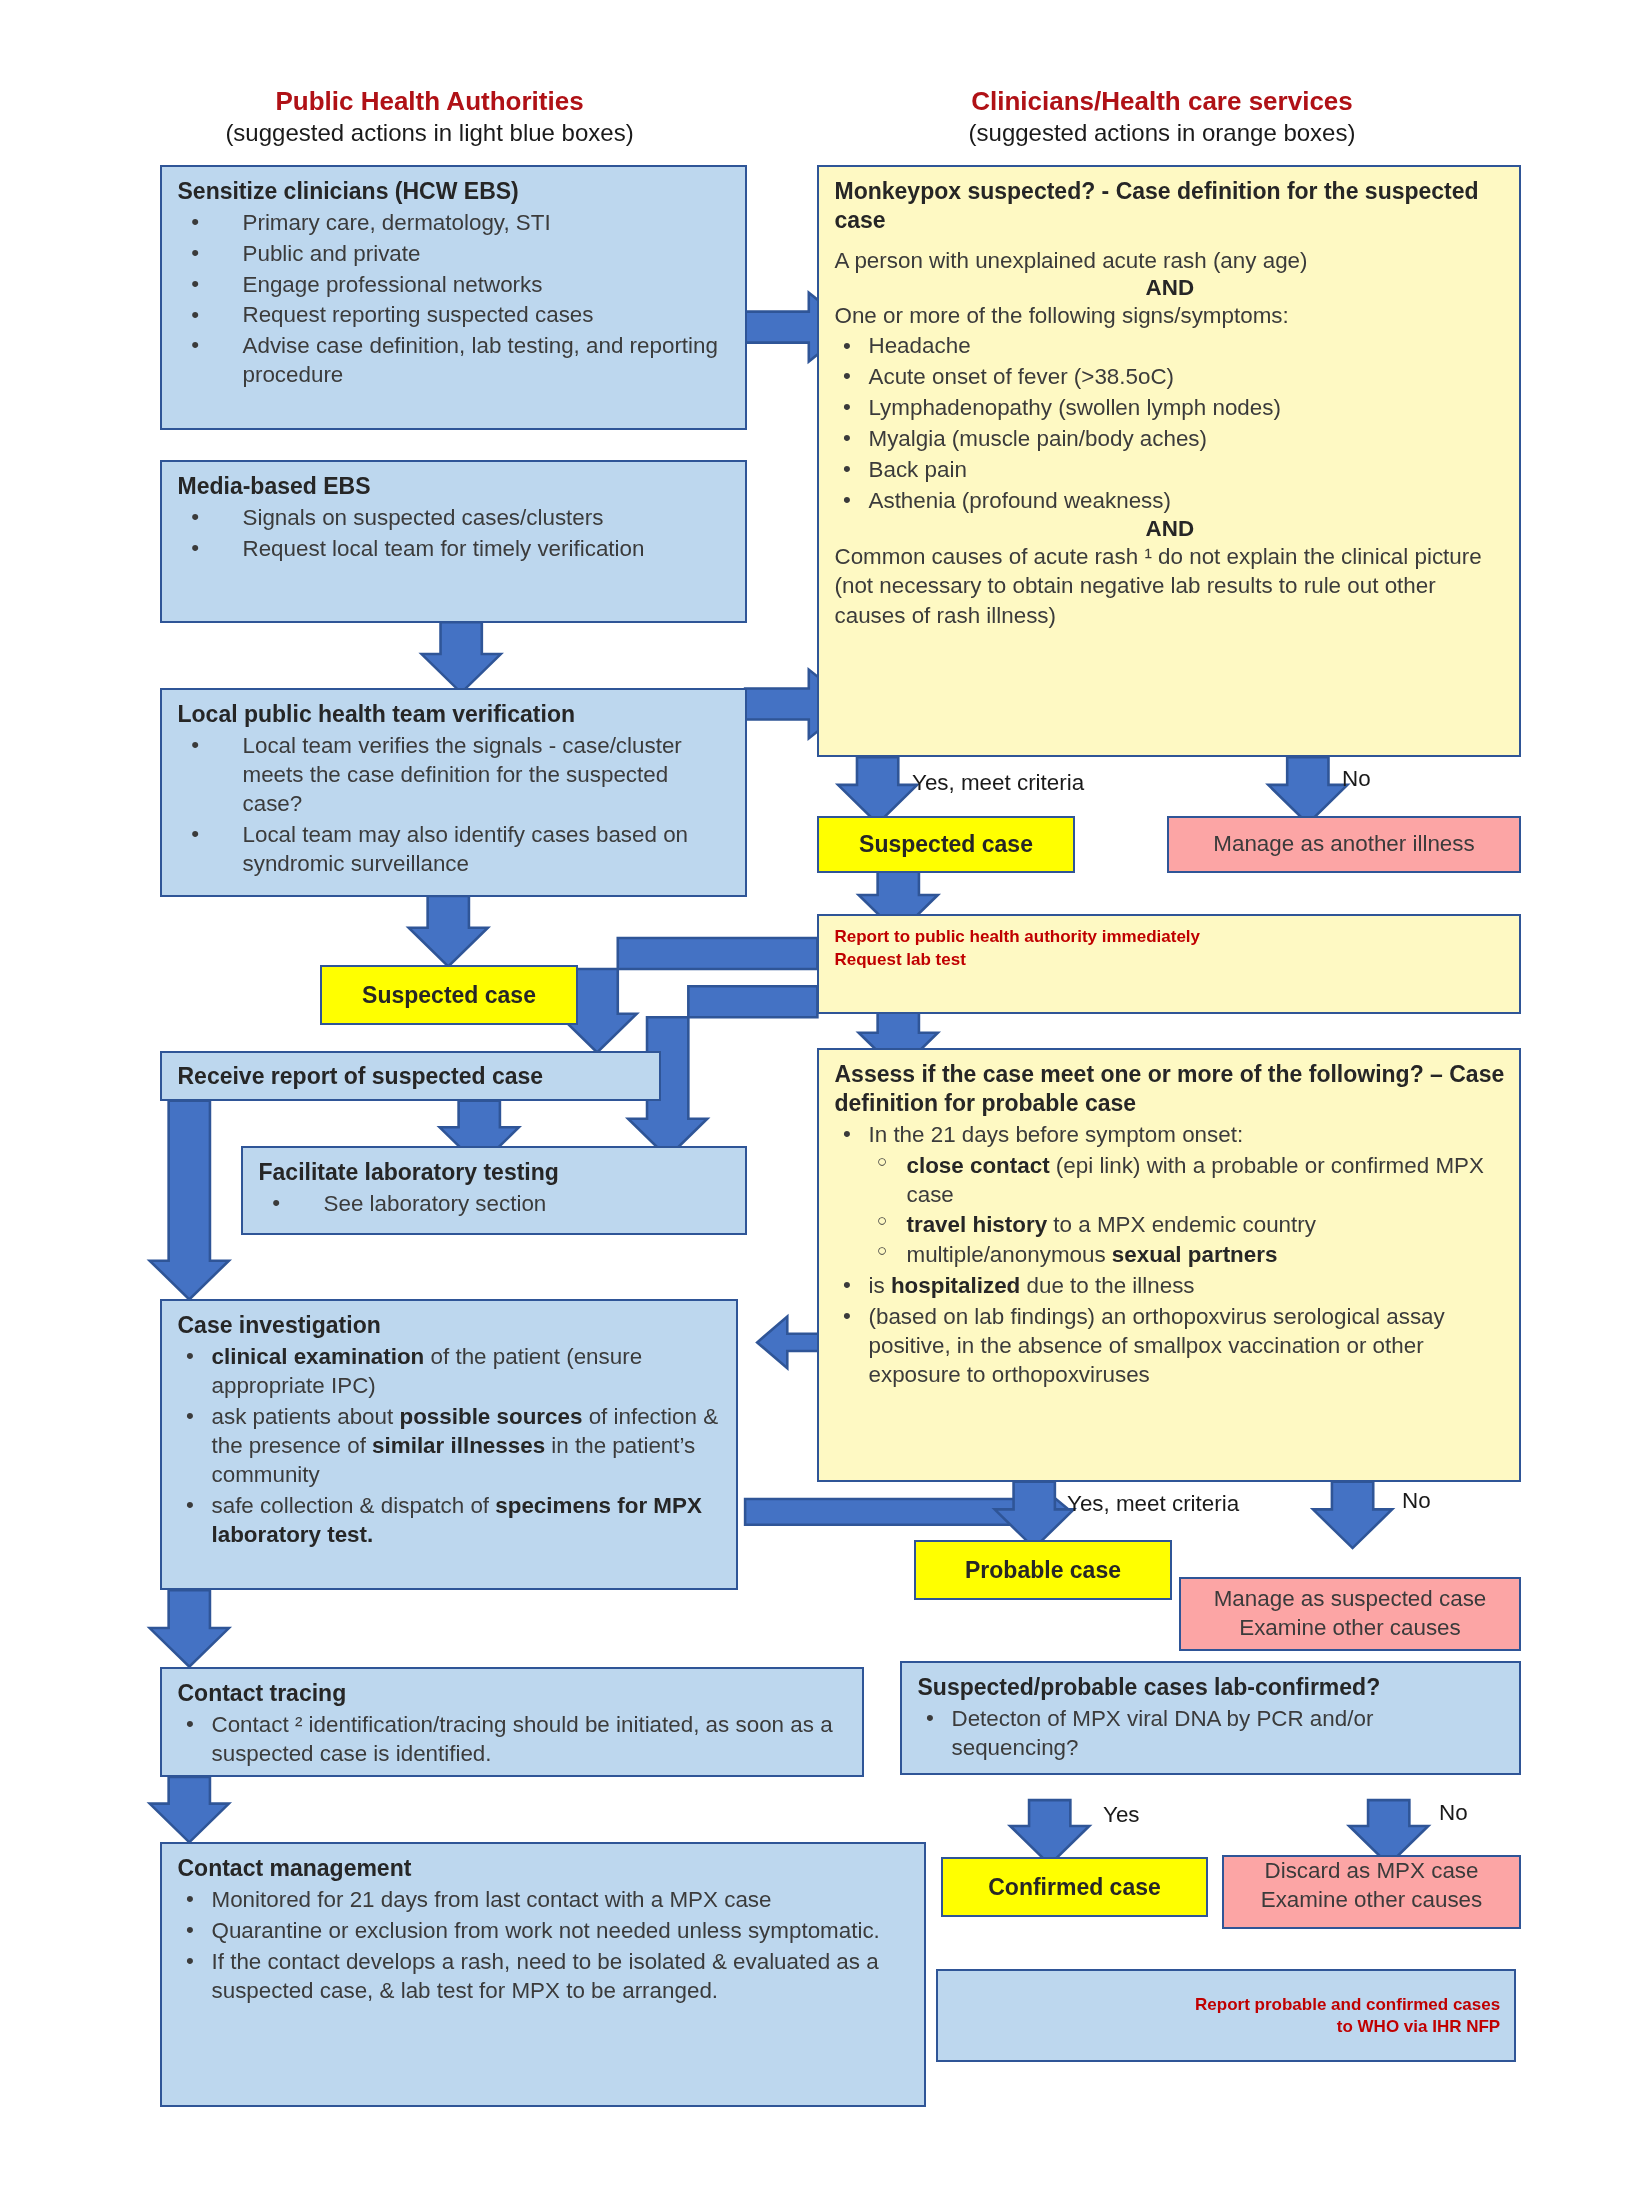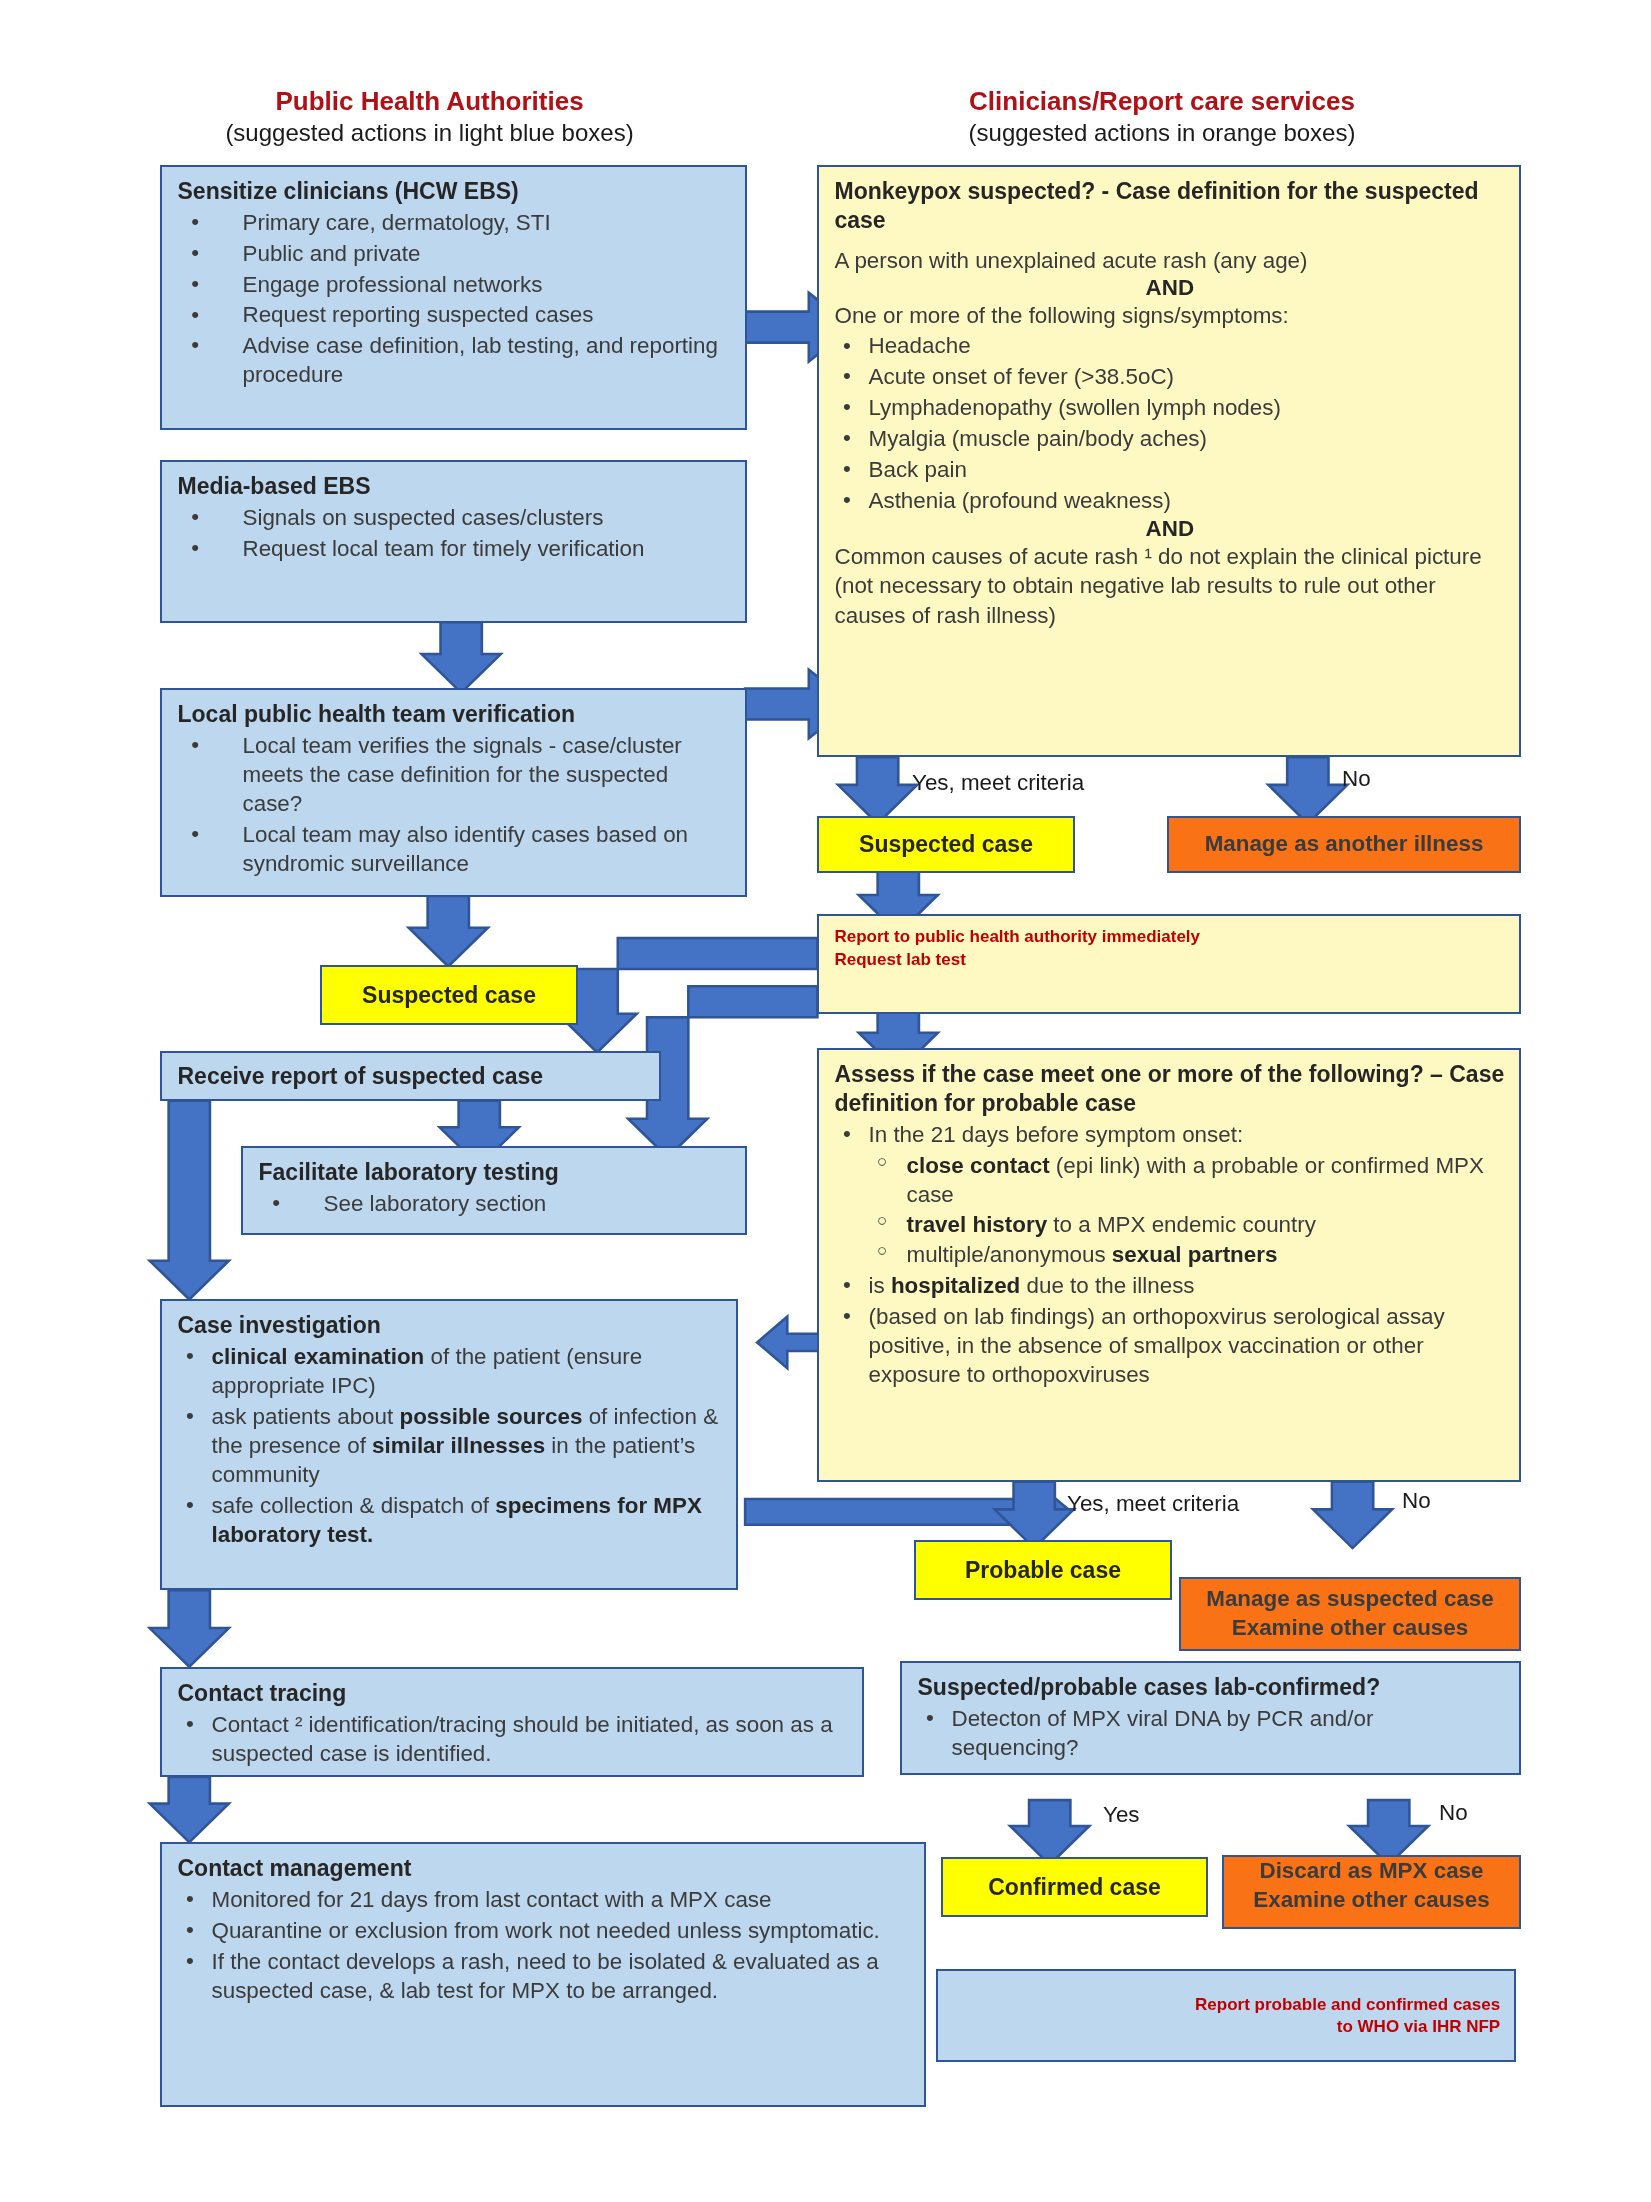--- a/index.html
+++ b/index.html
@@ -7,21 +7,21 @@
   #root{position:relative;width:1652px;height:2203px;background:#fff;overflow:hidden;}
 
   .hdr{position:absolute;text-align:center;line-height:1.22;}
   .hdr .t1{font-weight:bold;color:#b01116;font-size:26px;}
   .hdr .t2{color:#1a1a1a;font-size:24px;}
 
   .box{position:absolute;box-sizing:border-box;border:2.6px solid #2f5597;}
   .blue{background:#bdd7ee;}
   .orange{background:#fef9c3;}
   .yellow{background:#ffff00;border:2.6px solid #2f5597;}
-  .white{background:#f97316;font-weight:bold;}
+  .white{background:#fca5a5;}
 
   .box .title{font-weight:bold;color:#262626;font-size:23px;line-height:1.26;}
   .pad{padding:10.3px 13.8px 8.6px 15.5px;}
 
   ul.bl{margin:0;padding:0;list-style:none;}
   ul.bl>li{position:relative;padding-left:40px;margin:1.7px 0;color:#3b3b3b;font-size:22.4px;line-height:1.3;}
   ul.bl>li:before{content:"\2022";position:absolute;left:8.6px;top:-0.9px;color:#3b3b3b;font-size:22.4px;}
   ul.bl.wide>li{padding-left:65px;}
   ul.bl.wide>li:before{left:13.8px;}
   ul.bl.tight>li{padding-left:34px;}
@@ -88,21 +88,21 @@
     <polygon class="ar" points="1196,2092 1244,2092 1244,2122 1266,2122 1220,2167 1174,2122 1196,2122"></polygon>
 
     <polygon class="ar" points="1590,2092 1638,2092 1638,2122 1660,2122 1614,2167 1568,2122 1590,2122"></polygon>
   </svg>
 
   <div class="hdr" style="left:120px;top:86px;width:619px;">
     <div class="t1">Public Health Authorities</div>
     <div class="t2">(suggested actions in light blue boxes)</div>
   </div>
   <div class="hdr" style="left:809px;top:86px;width:706px;">
-    <div class="t1">Clinicians/Report care services</div>
+    <div class="t1">Clinicians/Health care services</div>
     <div class="t2">(suggested actions in orange boxes)</div>
   </div>
 
   <div class="box blue pad" style="left:160px;top:165px;width:587px;height:265px;">
     <div class="title">Sensitize clinicians (HCW EBS)</div>
     <ul class="bl wide">
       <li>Primary care, dermatology, STI</li>
       <li>Public and private</li>
       <li>Engage professional networks</li>
       <li>Request reporting suspected cases</li>

